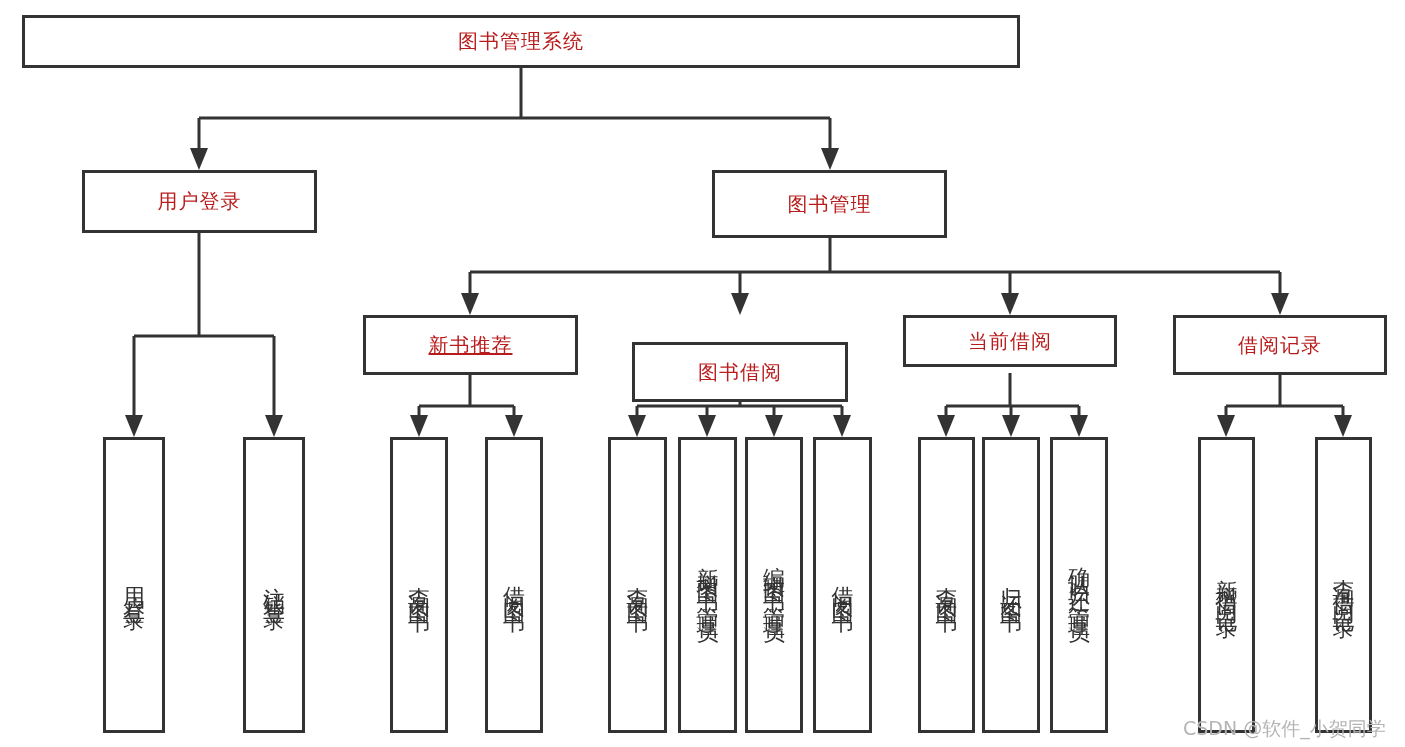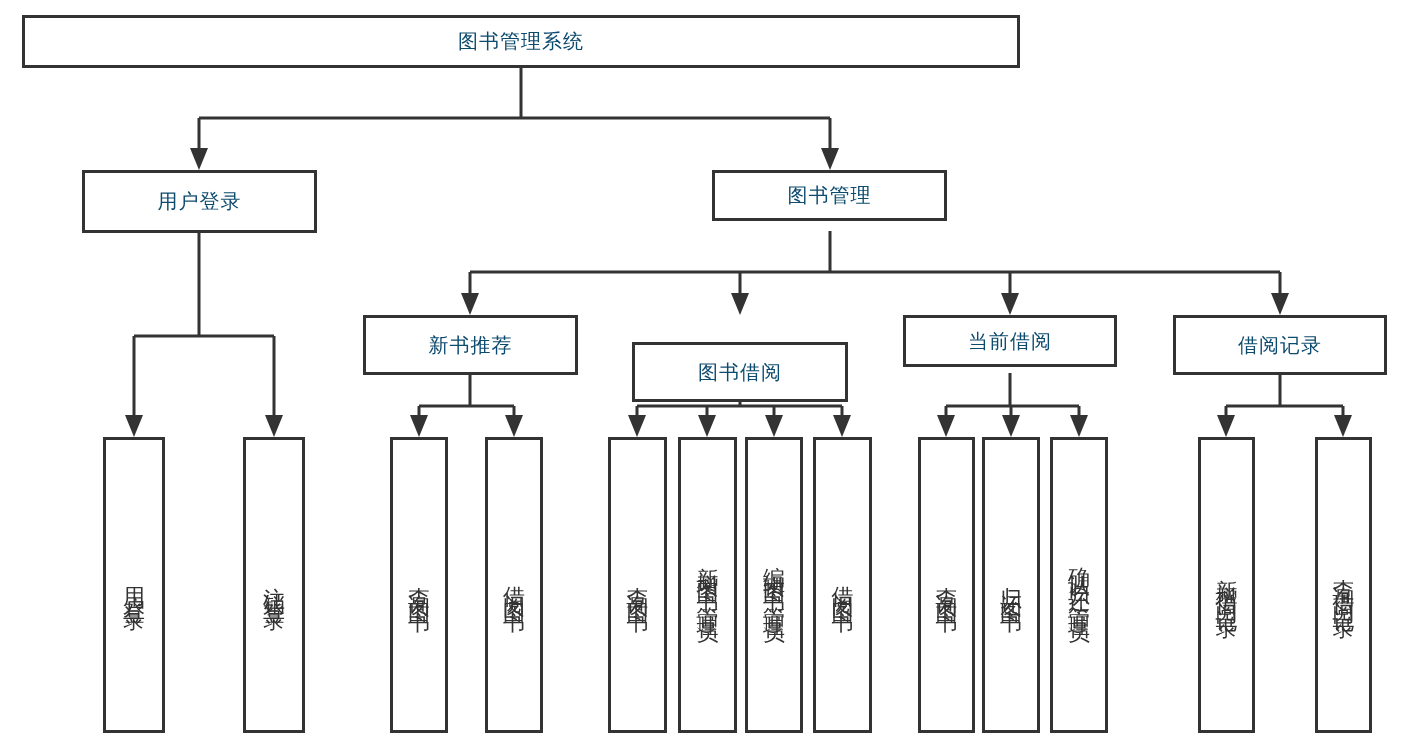--- a/index.html
+++ b/index.html
@@ -24,21 +24,21 @@
     pointer-events: none;
   }
   .hbox {
     position: absolute;
     box-sizing: border-box;
     border: 3px solid #333333;
     background: #ffffff;
     display: flex;
     align-items: center;
     justify-content: center;
-    color: #0c4a6e;
+    color: #b91c1c;
     font-size: 20px;
     letter-spacing: 1px;
     z-index: 2;
   }
   .vbox {
     position: absolute;
     box-sizing: border-box;
     border: 3px solid #333333;
     background: #ffffff;
     display: flex;
@@ -116,25 +116,25 @@
     </g>
   </svg>
 
   <div class="hbox" style="left:22px; top:15px; width:998px; height:53px;">
     <span>图书管理系统</span>
   </div>
 
   <div class="hbox" style="left:82px; top:170px; width:235px; height:63px;">
     <span>用户登录</span>
   </div>
-  <div class="hbox" style="left:712px; top:170px; width:235px; height:51px;">
+  <div class="hbox" style="left:712px; top:170px; width:235px; height:68px;">
     <span>图书管理</span>
   </div>
 
-  <div class="hbox" style="left:363px; top:315px; width:215px; height:60px;">
+  <div class="hbox" style="left:363px; top:315px; width:215px; height:60px;text-decoration:underline;">
     <span>新书推荐</span>
   </div>
   <div class="hbox" style="left:632px; top:315px; width:216px; height:60px;margin-top:27px;">
     <span>图书借阅</span>
   </div>
   <div class="hbox" style="left:903px; top:315px; width:214px; height:52px;">
     <span>当前借阅</span>
   </div>
   <div class="hbox" style="left:1173px; top:315px; width:214px; height:60px;">
     <span>借阅记录</span>
@@ -177,14 +177,15 @@
     <span class="vlabel">确认归还（管理员）</span>
   </div>
 
   <div class="vbox" style="left:1198px; top:437px; width:57px; height:296px;">
     <span class="vlabel">新增借阅记录</span>
   </div>
   <div class="vbox" style="left:1315px; top:437px; width:57px; height:296px;">
     <span class="vlabel">查询借阅记录</span>
   </div>
 
+  <div class="watermark">CSDN @软件_小贺同学</div>
 
 </div>
 
 </body></html>

